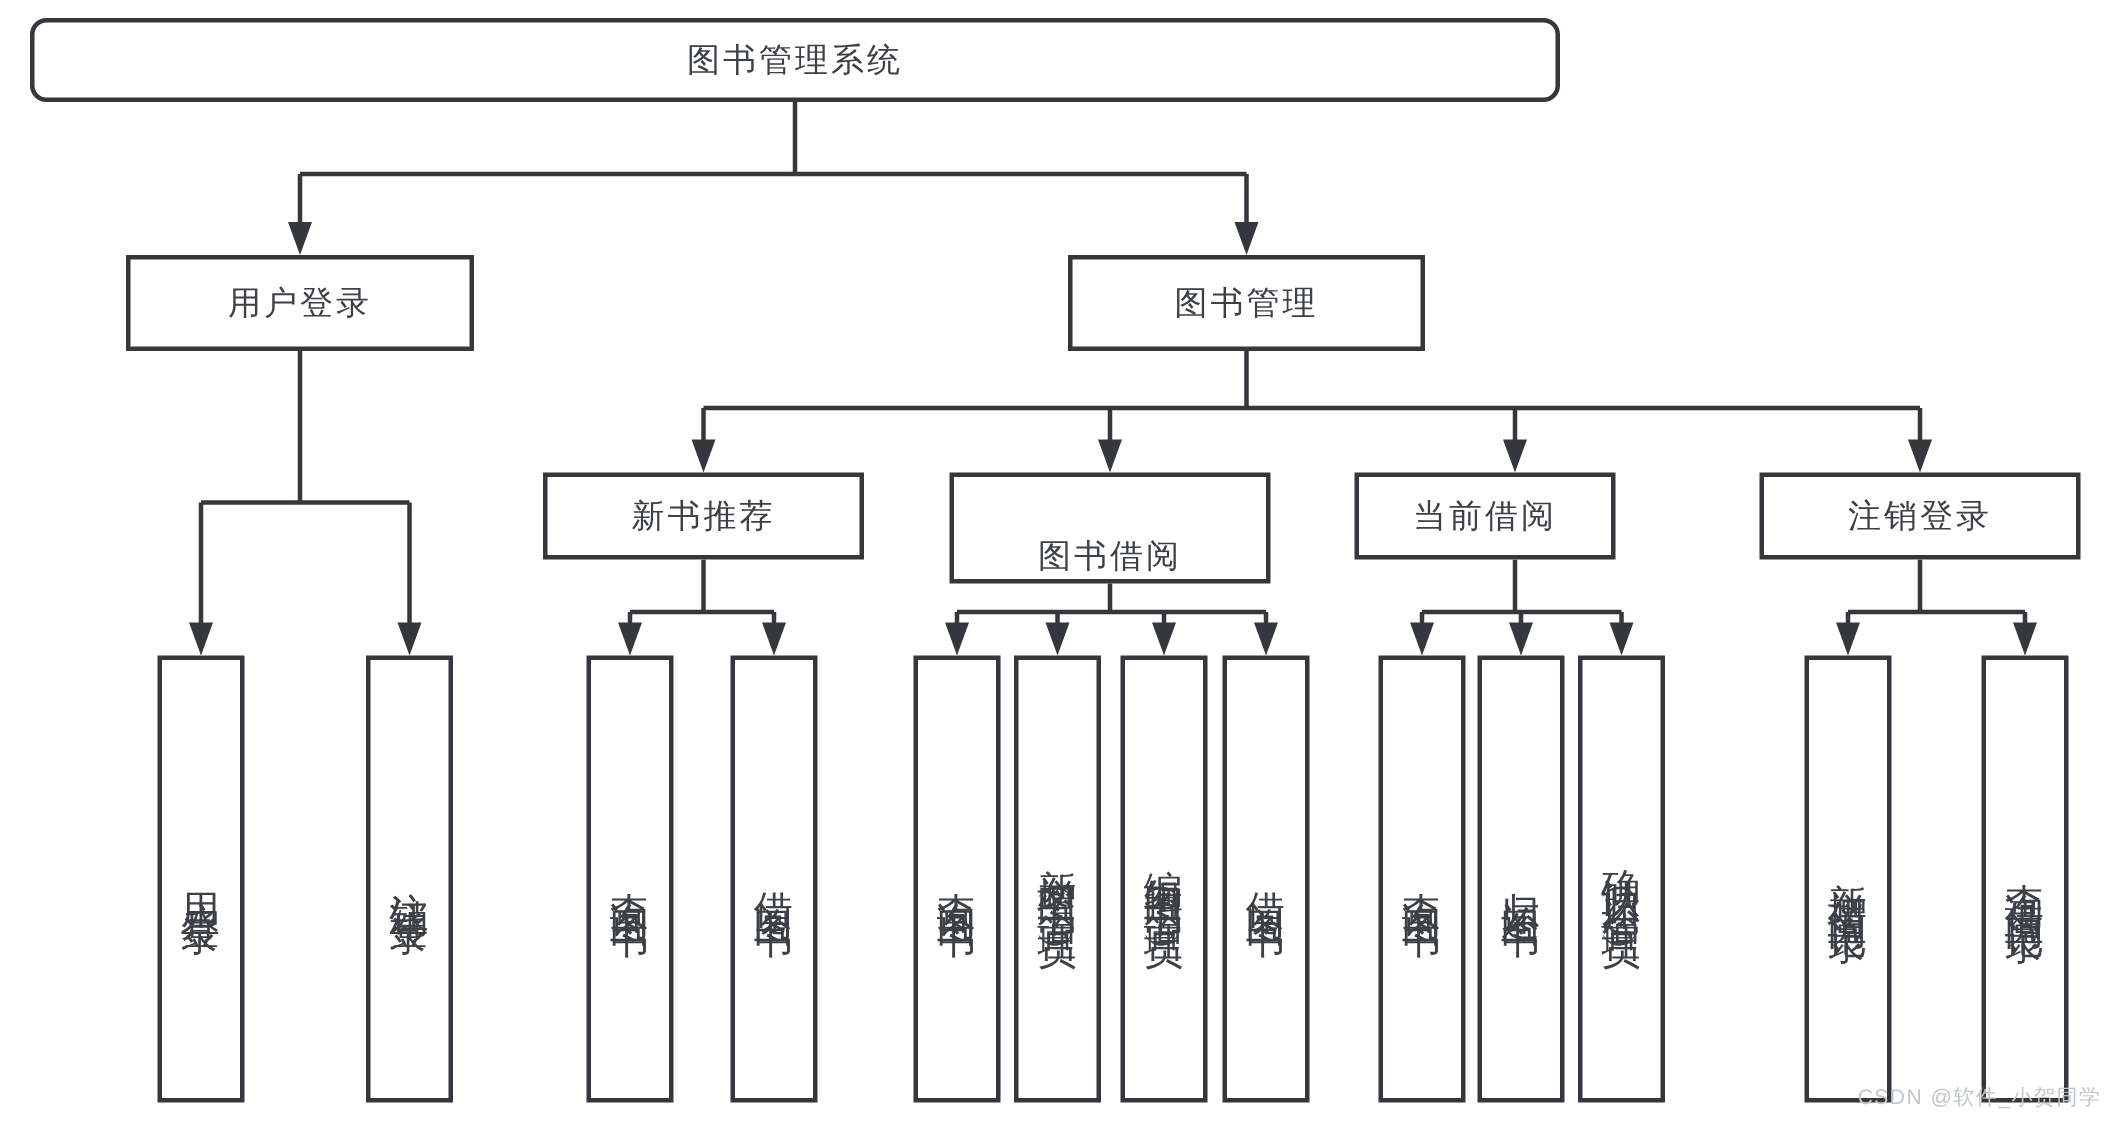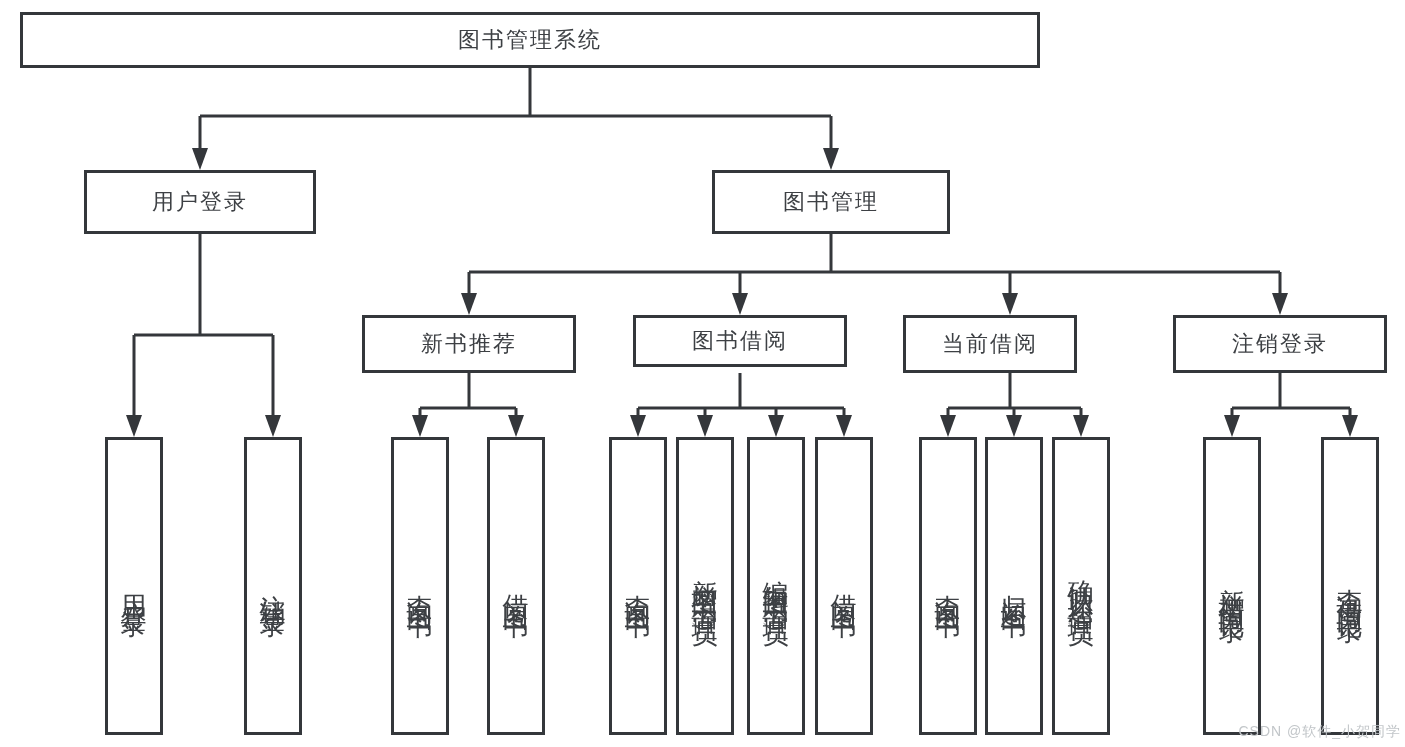--- a/index.html
+++ b/index.html
@@ -43,27 +43,27 @@
   }
   .leaf .v-text{
     writing-mode:vertical-rl;
     text-orientation:mixed;
     font-size:26px;
     letter-spacing:6px;
     line-height:1;
     white-space:nowrap;
   }
   
-  #node-root{left:20px;top:12px;width:1020px;height:56px;}
+  #node-root{left:20px;top:12px;width:1020px;height:56px;border-radius:11px;}
   
   #node-user-login{left:84px;top:170px;width:232px;height:64px;}
   #node-book-mgmt{left:712px;top:170px;width:238px;height:64px;}
   
   #node-recommend{left:362px;top:315px;width:214px;height:58px;}
-  #node-borrow{left:633px;top:315px;width:214px;height:52px;}
+  #node-borrow{left:633px;top:315px;width:214px;height:74px;align-items:flex-end;}
   #node-current{left:903px;top:315px;width:174px;height:58px;}
   #node-records{left:1173px;top:315px;width:214px;height:58px;}
   
   #leaf-1{left:105px;}
   #leaf-2{left:244px;}
   #leaf-3{left:391px;}
   #leaf-4{left:487px;}
   #leaf-5{left:609px;}
   #leaf-6{left:676px;}
   #leaf-7{left:747px;}

